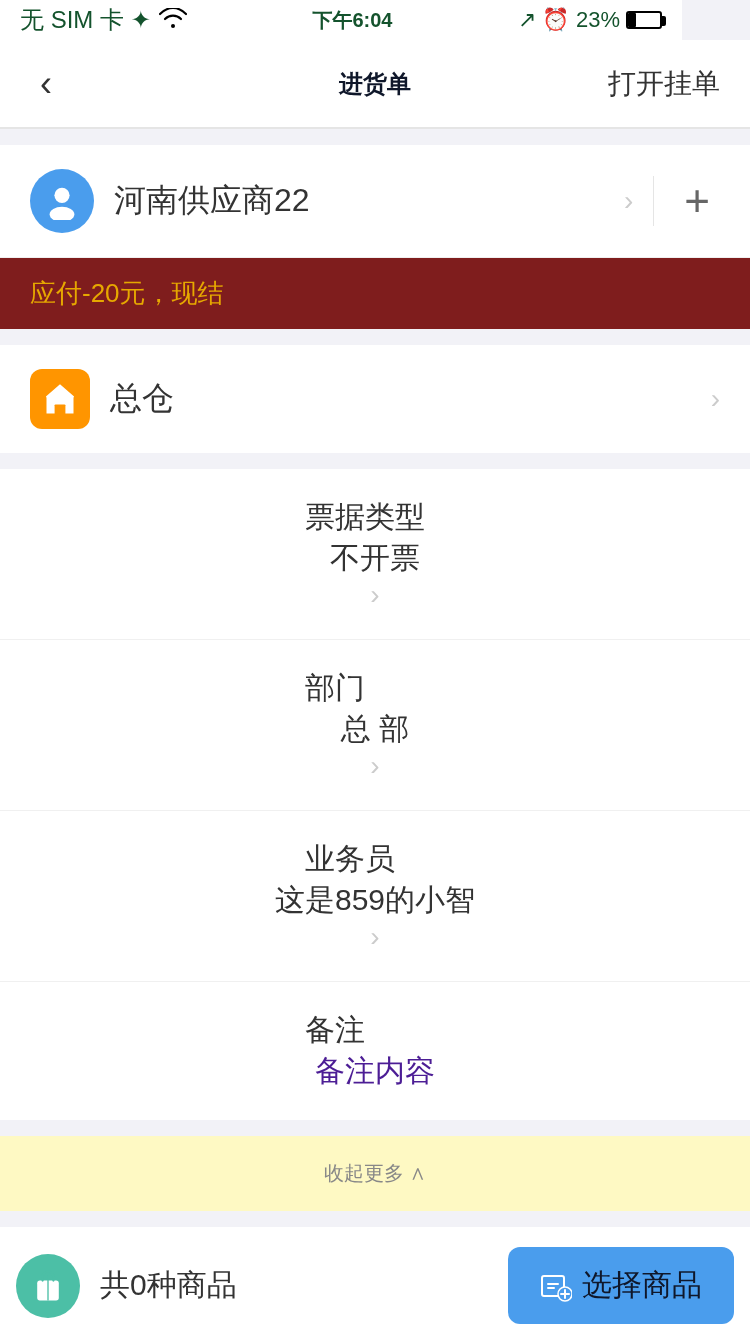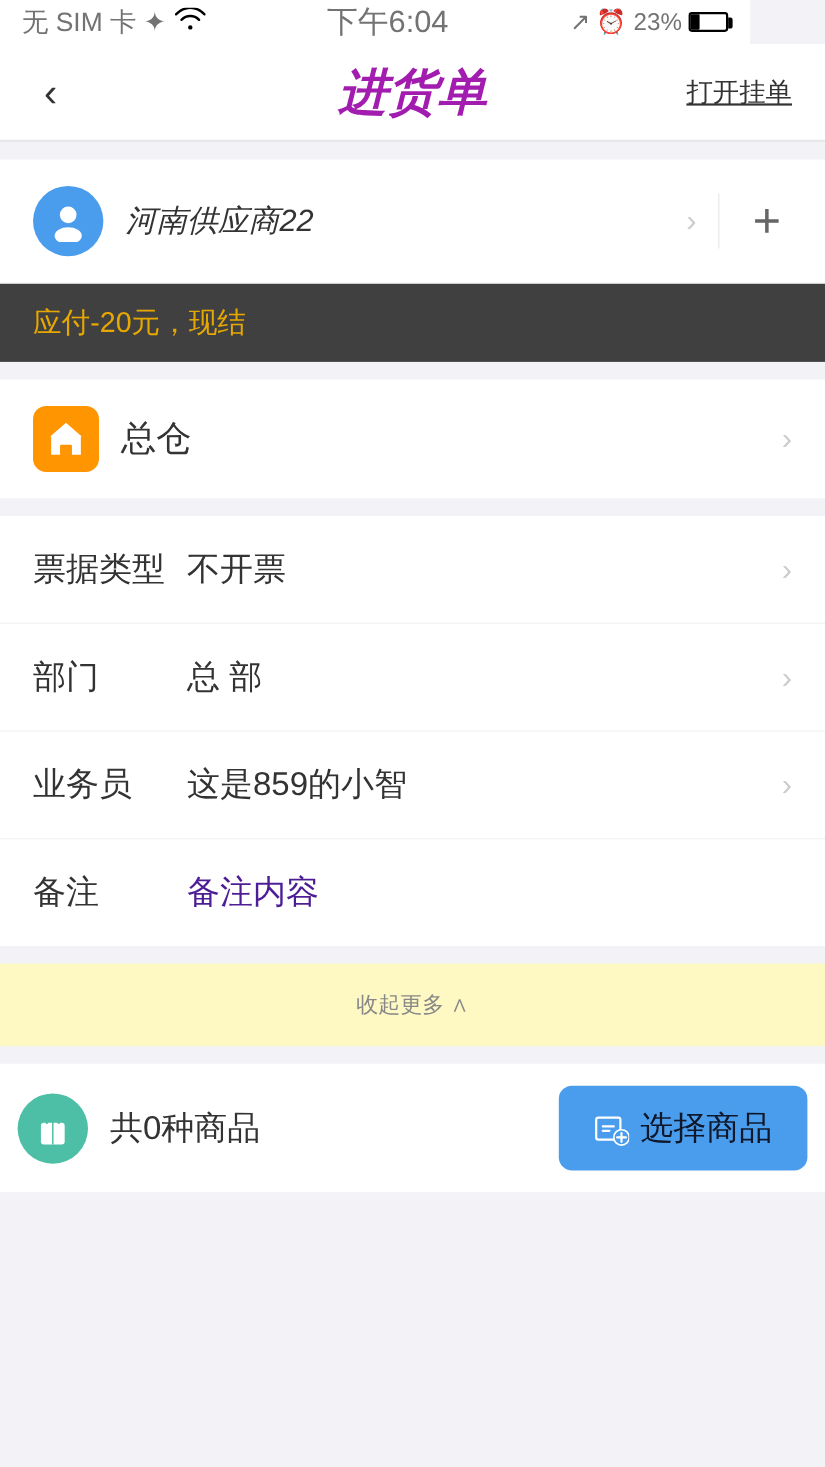--- a/index.html
+++ b/index.html
@@ -16,57 +16,55 @@
     
     .status-bar {
       width: 682px;
       height: 40px;
       background: #fff;
       display: flex;
       align-items: center;
       justify-content: space-between;
       padding: 0 20px;
       font-size: 24px;
-      color: #737373;
+      color: #14532d;
     }
     .status-bar-left { display: flex; align-items: center; gap: 8px; }
-    .status-bar-center { font-weight: 400; font-size: 28px; }
+    .status-bar-center { font-weight: 700; font-size: 20px; }
     .status-bar-right { display: flex; align-items: center; gap: 6px; font-size: 22px; }
 
     
     .nav-bar {
       width: 750px;
       height: 88px;
       background: #fff;
       display: flex;
       align-items: center;
       justify-content: space-between;
       padding: 0 30px;
       border-bottom: 1px solid #e5e5e5;
     }
     .nav-back {
       font-size: 36px;
       color: #333;
       cursor: pointer;
       padding: 10px;
     }
     .nav-title {
-      font-size: 45px;
+      font-size: 24px;
       font-weight: 600;
-      color: #a21caf;
+      color: #0f172a;
       position: absolute;
       left: 50%;
       transform: translateX(-50%);
-      font-style: italic;
     }
     .nav-right-btn {
-      font-size: 24px;
-      color: #333;
-      cursor: pointer;
-      text-decoration: underline;
+      font-size: 28px;
+      color: #333;
+      cursor: pointer;
     }
 
     
     .card {
       background: #fff;
       margin-bottom: 16px;
     }
 
     
     .supplier-row {
@@ -82,23 +80,22 @@
       background: #4a9ded;
       display: flex;
       align-items: center;
       justify-content: center;
       margin-right: 20px;
       flex-shrink: 0;
     }
     .supplier-avatar svg { width: 38px; height: 38px; fill: #fff; }
     .supplier-name {
       flex: 1;
-      font-size: 28px;
-      color: #333;
-      font-style: italic;
+      font-size: 32px;
+      color: #333;
     }
     .chevron {
       color: #ccc;
       font-size: 28px;
       margin-right: 0;
     }
     .divider-v {
       width: 1px;
       height: 50px;
       background: #e5e5e5;
@@ -106,21 +103,21 @@
     }
     .add-btn {
       font-size: 44px;
       color: #666;
       cursor: pointer;
       padding: 0 10px;
     }
 
     
     .notice-bar {
-      background: #404040;
+      background: #7f1d1d;
       padding: 18px 30px;
       font-size: 26px;
       color: #e6a800;
     }
 
     
     .warehouse-row {
       display: flex;
       align-items: center;
       padding: 24px 30px;
@@ -147,20 +144,21 @@
     .form-section {
       background: #fff;
       margin-bottom: 16px;
     }
     .form-row {
       display: flex;
       align-items: center;
       padding: 28px 30px;
       border-bottom: 1px solid #f0f0f0;
       min-height: 88px;
+      flex-direction: column;
     }
     .form-row:last-child { border-bottom: none; }
     .form-label {
       font-size: 30px;
       color: #333;
       width: 140px;
       flex-shrink: 0;
     }
     .form-value {
       flex: 1;

